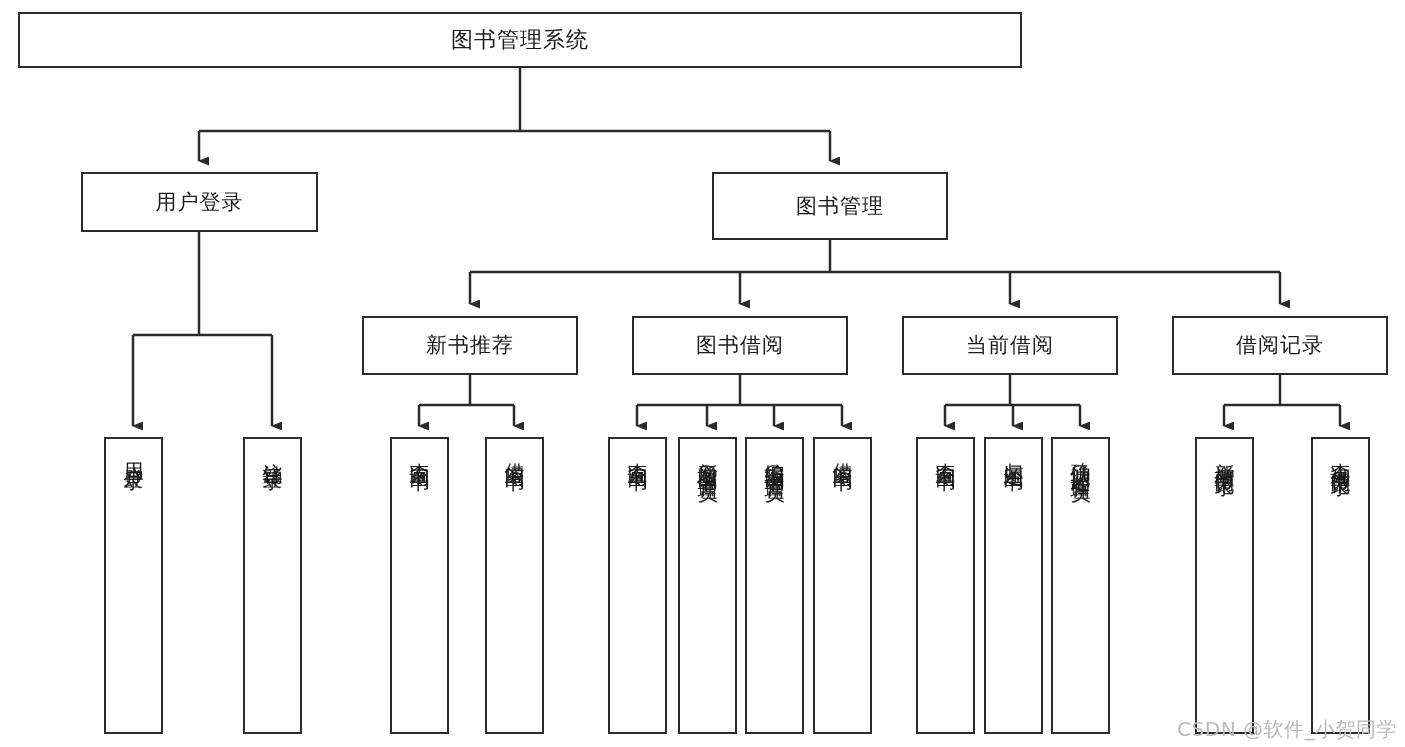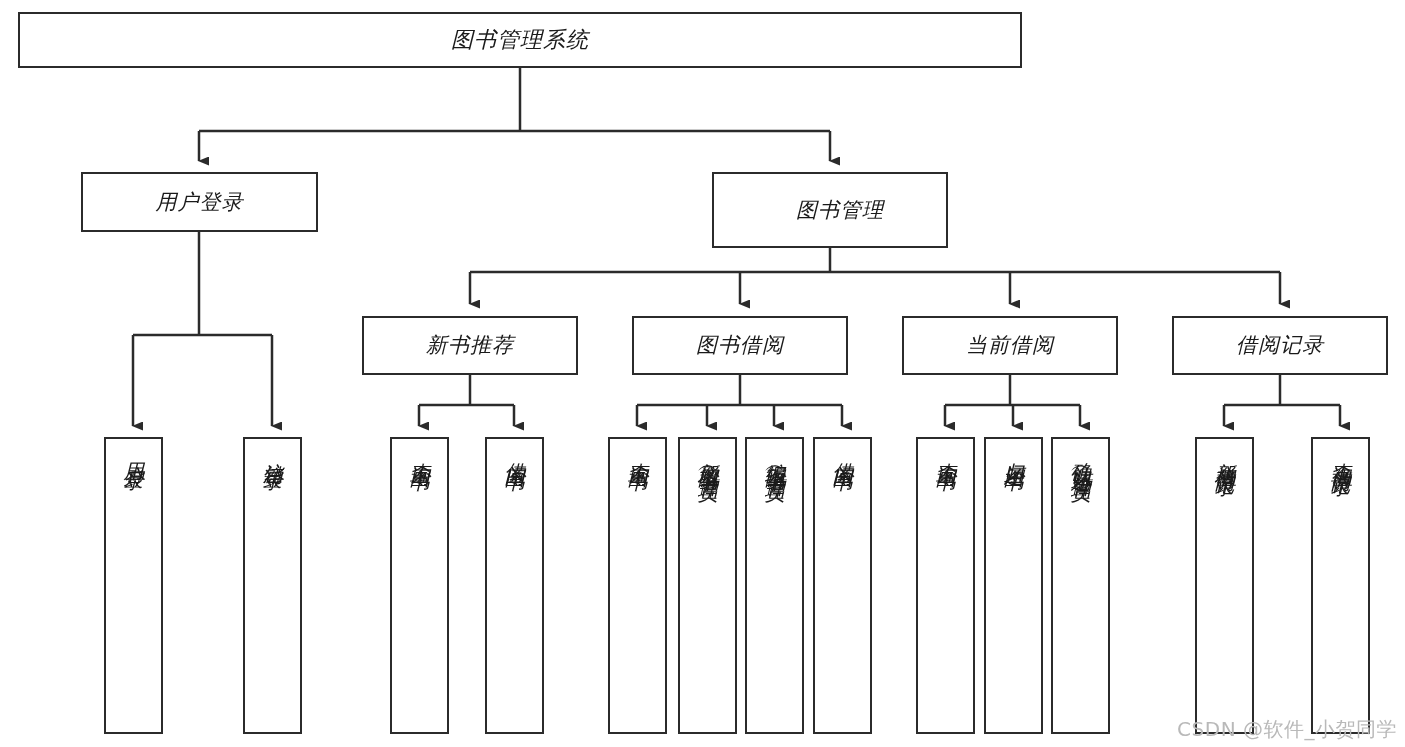--- a/index.html
+++ b/index.html
@@ -36,21 +36,20 @@
     align-items: center;
     justify-content: center;
     overflow: hidden;
   }
   .node-label {
     color: #1a1a1a;
     font-size: 21px;
     line-height: 1.15;
     letter-spacing: 1px;
     white-space: nowrap;
-    font-style: italic;
   }
   .node.leaf .node-label {
     writing-mode: vertical-rl;
     text-orientation: upright;
     letter-spacing: 3px;
     font-size: 20px;
     white-space: nowrap;
   }
   .node.leaf {
     align-items: flex-start;
@@ -124,21 +123,21 @@
     </g>
   </svg>
 
   <div class="node root" style="left:18px; top:12px; width:1004px; height:56px;">
     <span class="node-label">图书管理系统</span>
   </div>
 
   <div class="node level1" style="left:81px; top:172px; width:237px; height:60px;">
     <span class="node-label">用户登录</span>
   </div>
-  <div class="node level1" style="left:712px; top:172px; width:236px; height:76px;padding-left:20px;">
+  <div class="node level1" style="left:712px; top:172px; width:236px; height:68px;padding-left:20px;">
     <span class="node-label">图书管理</span>
   </div>
 
   <div class="node level2" style="left:632px; top:316px; width:216px; height:59px;">
     <span class="node-label">图书借阅</span>
   </div>
   <div class="node level2" style="left:362px; top:316px; width:216px; height:59px;">
     <span class="node-label">新书推荐</span>
   </div>
   <div class="node level2" style="left:902px; top:316px; width:216px; height:59px;">

